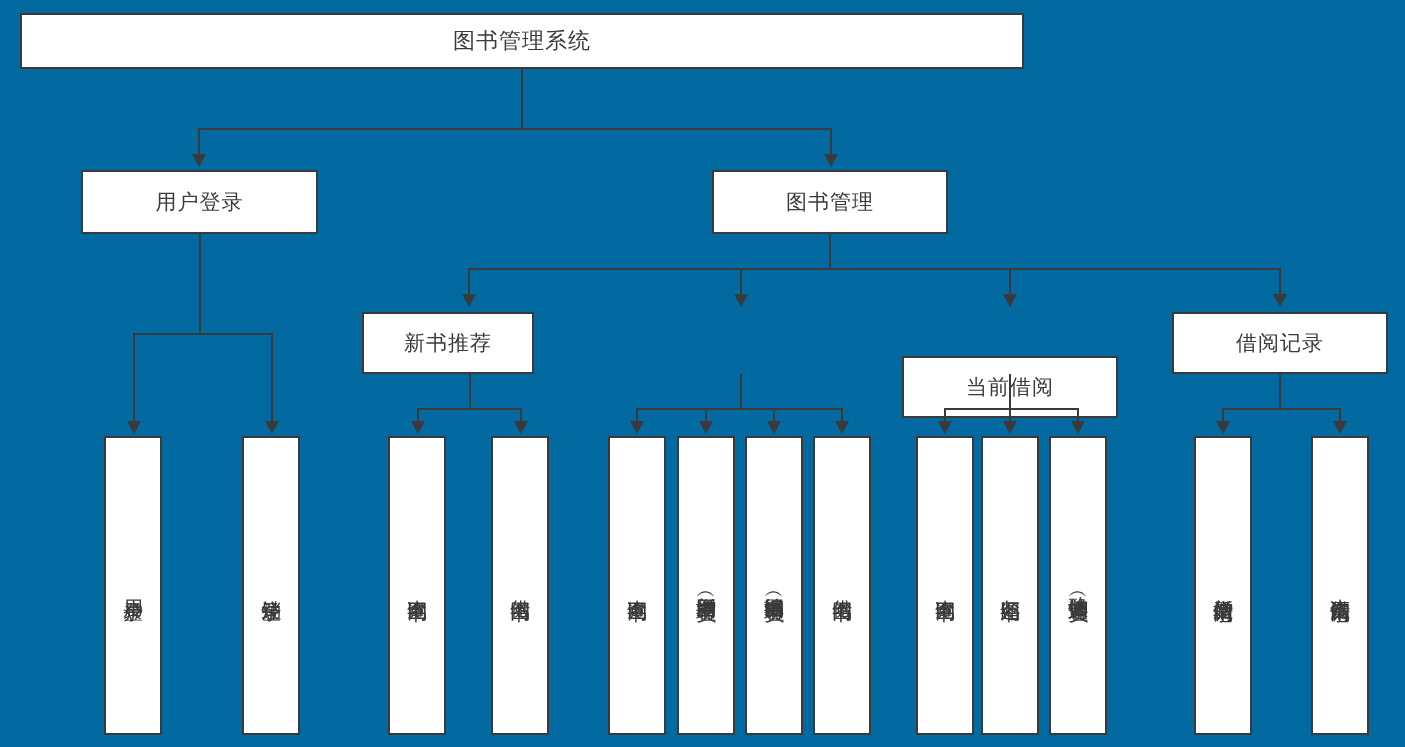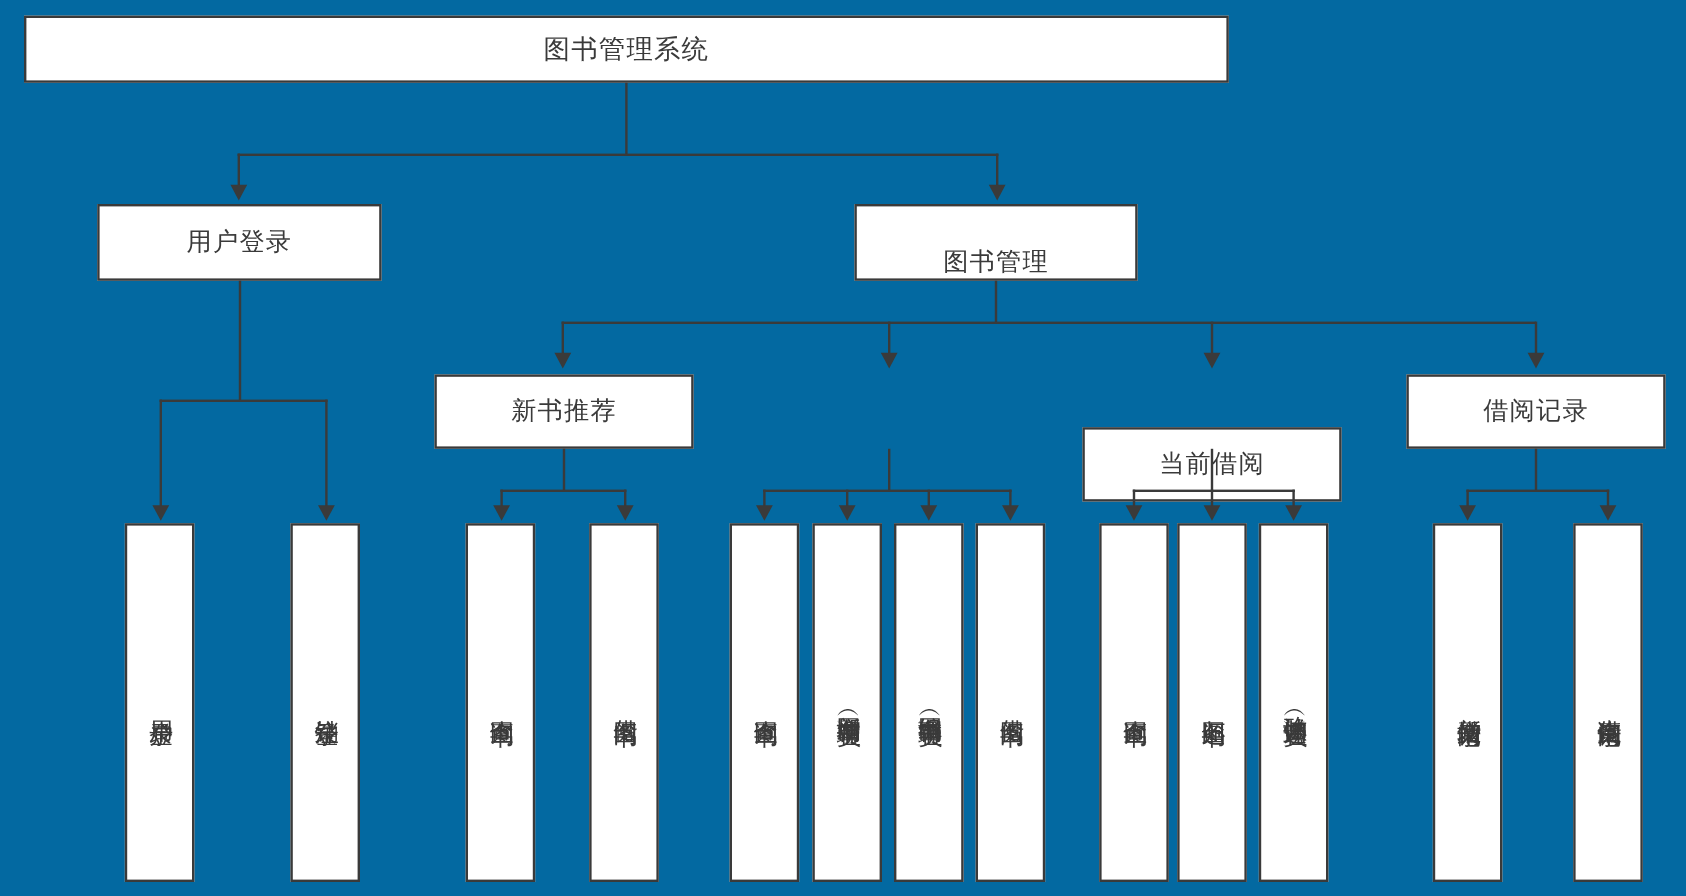--- a/index.html
+++ b/index.html
@@ -89,21 +89,21 @@
   <div class="ln hl" style="left:198px;top:128px;width:634px;height:2px;"></div>
 
   <div class="ln vl" style="left:198px;top:128px;width:2px;height:28px;"></div>
   <div class="arrow" style="left:192px;top:154px;"></div>
   <div class="ln vl" style="left:830px;top:128px;width:2px;height:28px;"></div>
   <div class="arrow" style="left:824px;top:154px;"></div>
 
   <div class="node h" style="left:81px;top:170px;width:237px;height:64px;">
     <span>用户登录</span>
   </div>
-  <div class="node h" style="left:712px;top:170px;width:236px;height:64px;align-items:flex-end;">
+  <div class="node h" style="left:712px;top:170px;width:236px;height:64px;">
     <span>图书管理</span>
   </div>
 
   <div class="ln vl" style="left:199px;top:234px;width:2px;height:100px;"></div>
   <div class="ln hl" style="left:133px;top:333px;width:140px;height:2px;"></div>
   <div class="ln vl" style="left:133px;top:333px;width:2px;height:90px;"></div>
   <div class="arrow" style="left:127px;top:421px;"></div>
   <div class="ln vl" style="left:271px;top:333px;width:2px;height:90px;"></div>
   <div class="arrow" style="left:265px;top:421px;"></div>
 
@@ -111,21 +111,21 @@
   <div class="ln hl" style="left:468px;top:268px;width:812px;height:2px;"></div>
   <div class="ln vl" style="left:468px;top:268px;width:2px;height:28px;"></div>
   <div class="arrow" style="left:462px;top:294px;"></div>
   <div class="ln vl" style="left:740px;top:268px;width:2px;height:28px;"></div>
   <div class="arrow" style="left:734px;top:294px;"></div>
   <div class="ln vl" style="left:1009px;top:268px;width:2px;height:28px;"></div>
   <div class="arrow" style="left:1003px;top:294px;"></div>
   <div class="ln vl" style="left:1279px;top:268px;width:2px;height:28px;"></div>
   <div class="arrow" style="left:1273px;top:294px;"></div>
 
-  <div class="node h" style="left:362px;top:312px;width:216px;height:62px;">
+  <div class="node h" style="left:362px;top:312px;width:172px;height:62px;">
     <span>新书推荐</span>
   </div>
   <div class="node h" style="left:902px;top:312px;width:216px;height:62px;margin-top:44px;">
     <span>当前借阅</span>
   </div>
   <div class="node h" style="left:1172px;top:312px;width:216px;height:62px;justify-content:center;">
     <span>借阅记录</span>
   </div>
 
   <div class="ln vl" style="left:469px;top:374px;width:2px;height:35px;"></div>

